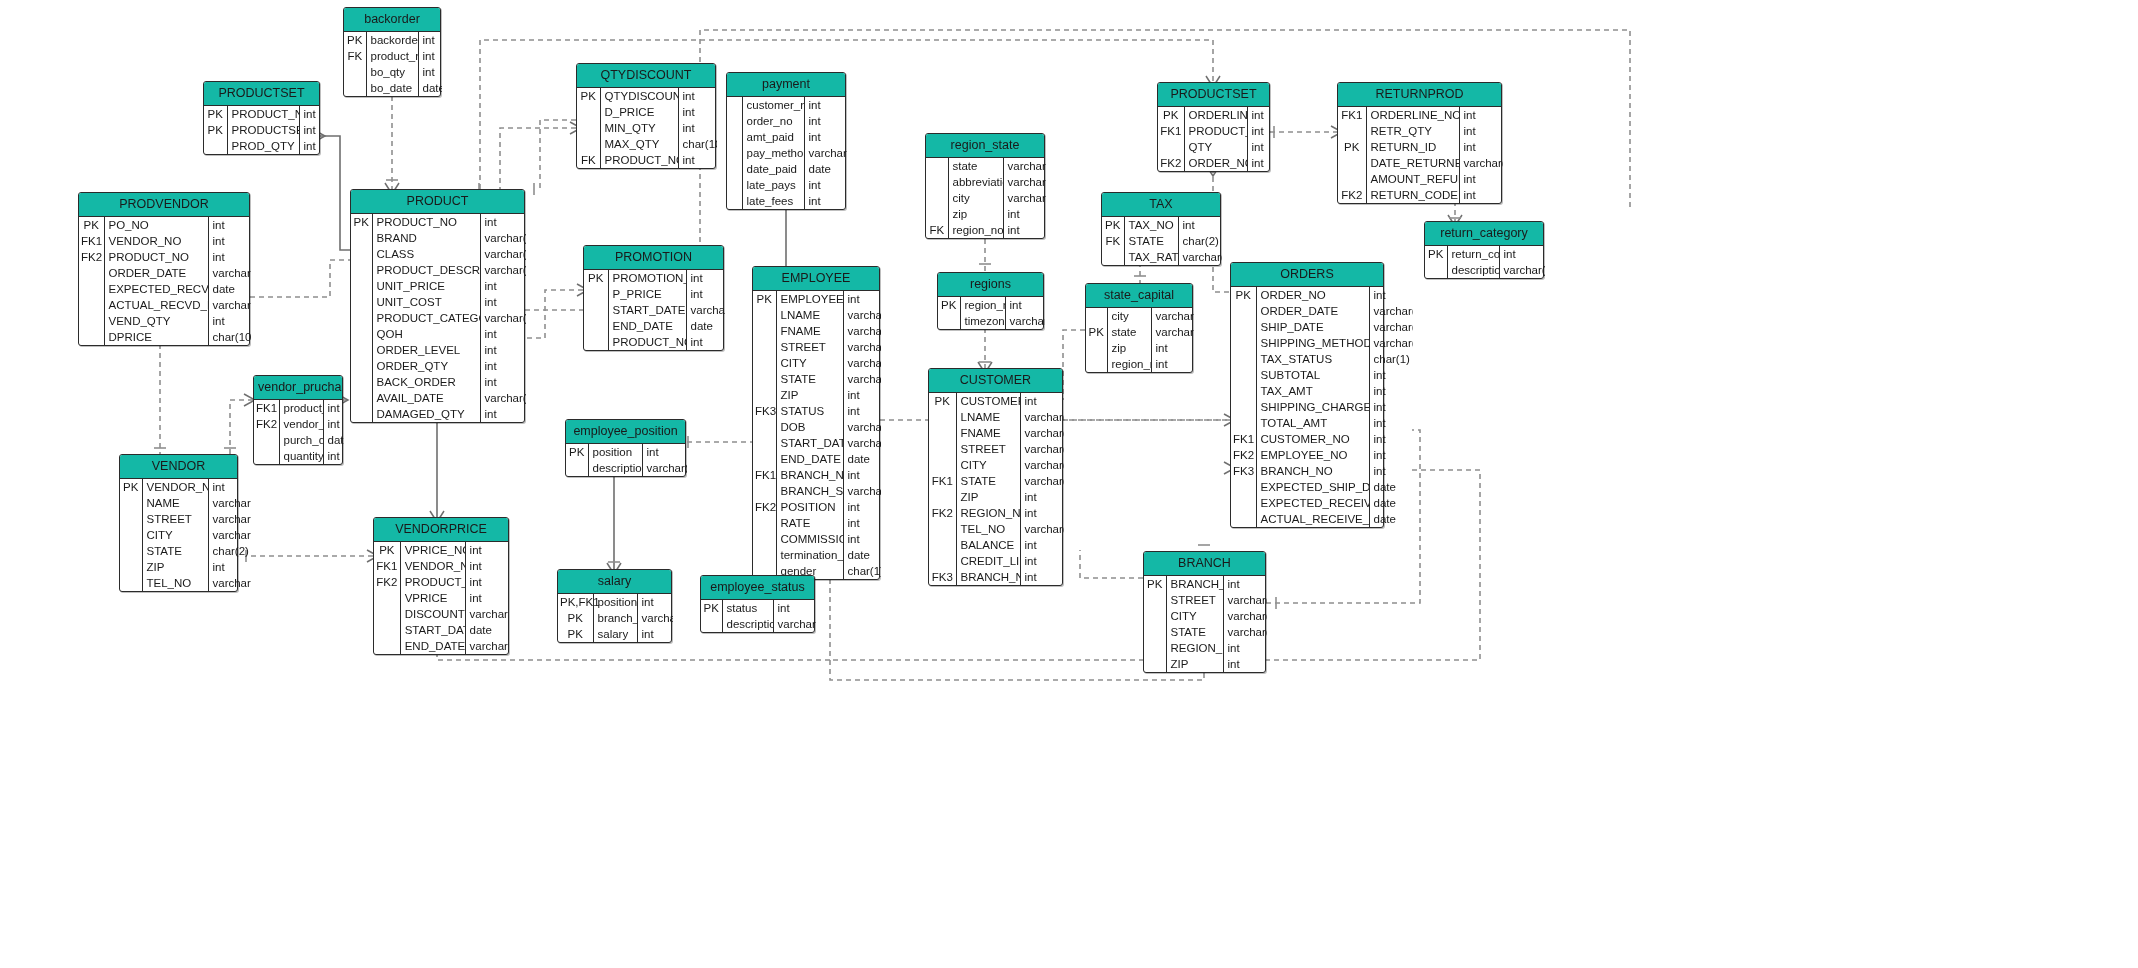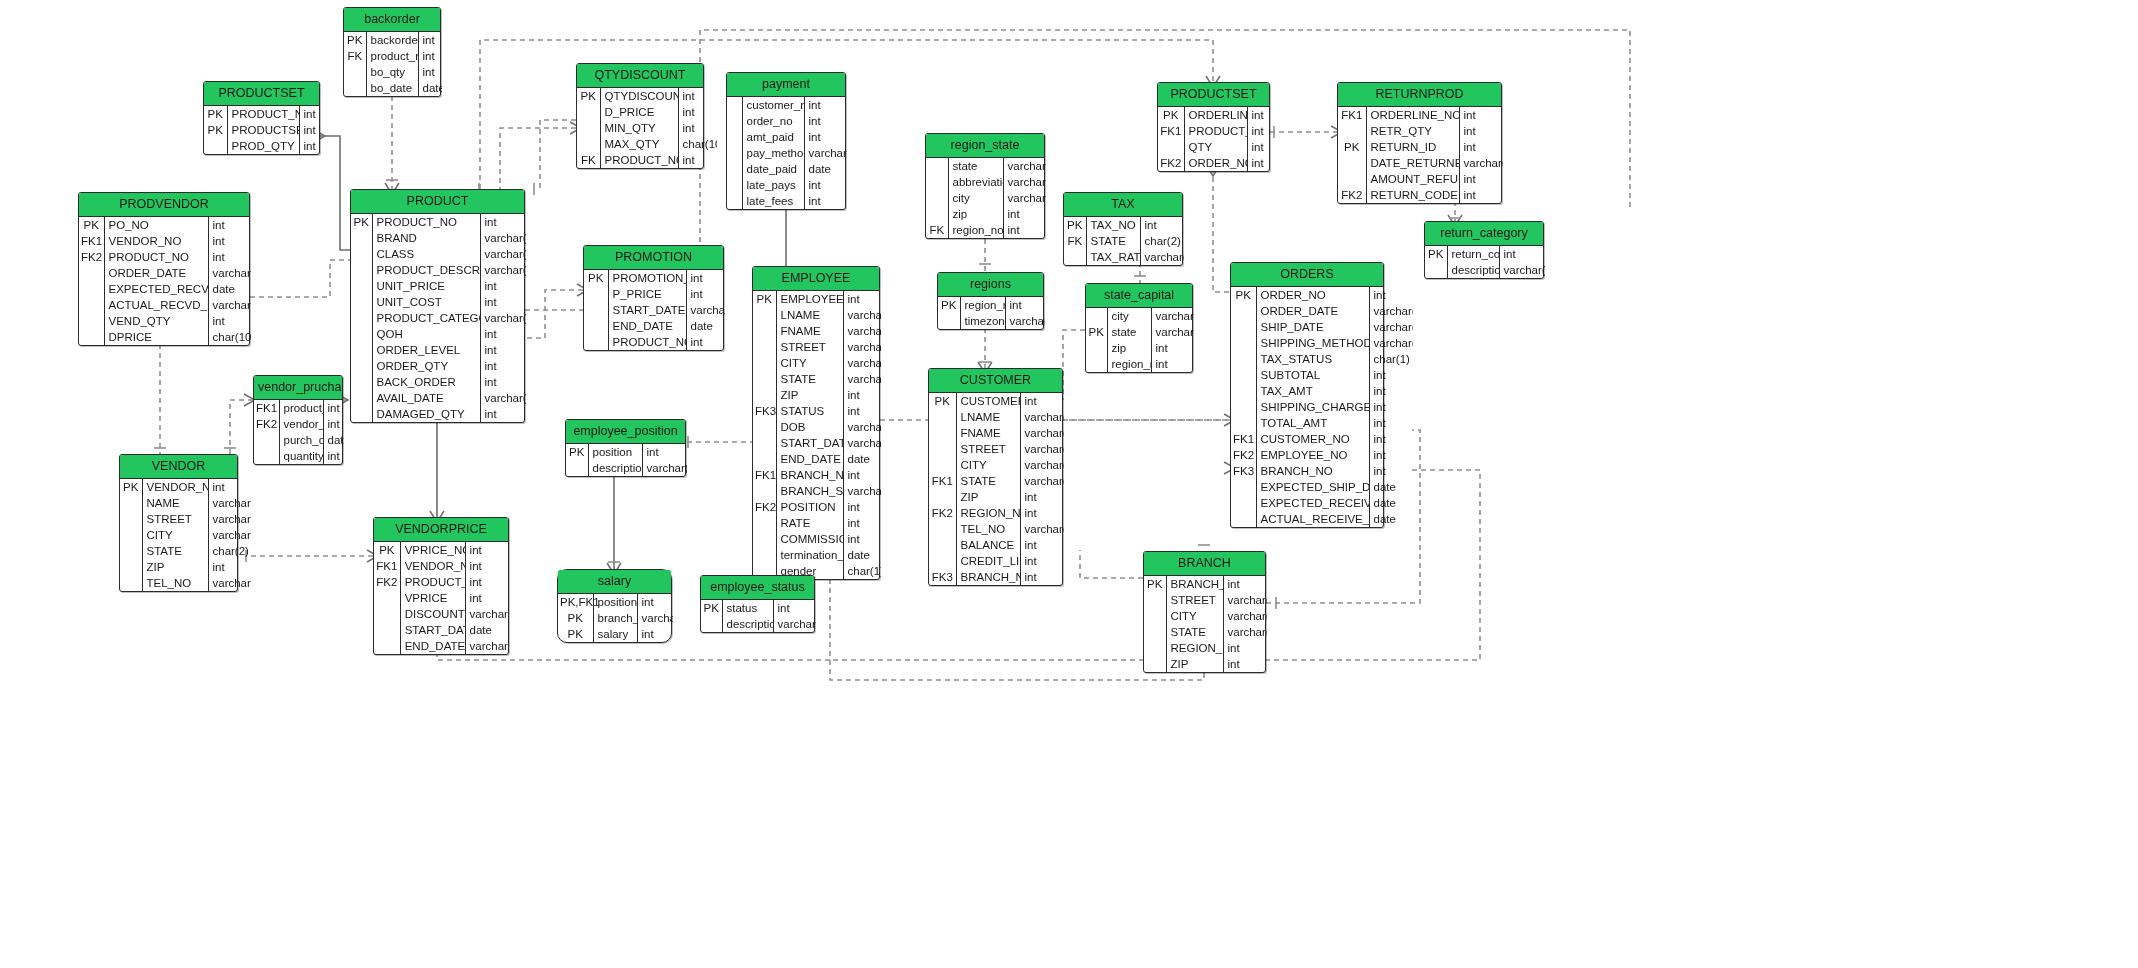--- a/index.html
+++ b/index.html
@@ -27,21 +27,21 @@
   }
   .entity {
     position: absolute;
     border: 1.5px solid #2b2b2b;
     background: #ffffff;
     z-index: 2;
     border-radius: 3px;
     box-shadow: 1px 1px 0 rgba(0,0,0,0.25);
   }
   .entity-title {
-    background: #22c55e;
+    background: #14b8a6;
     border-bottom: 1.5px solid #2b2b2b;
     text-align: center;
     font-size: 12.5px;
     color: #1a1a1a;
     line-height: 1;
     padding: 5px 4px 5px 4px;
     white-space: nowrap;
     overflow: hidden;
     border-radius: 2px 2px 0 0;
   }
@@ -254,21 +254,21 @@
               <td class="attr-type">int</td>
             </tr>
             <tr class="attr-row">
               <td class="attr-key"></td>
               <td class="attr-name">PROD_QTY</td>
               <td class="attr-type">int</td>
             </tr>
           </tbody>
         </table>
       </div>
-      <div class="entity" style="left: 576px; top: 63px; width: 128px;">
+      <div class="entity" style="left: 576px; top: 63px; width: 140px;">
         <div class="entity-title">QTYDISCOUNT</div>
         <table class="attr-table">
           <colgroup>
             <col style="width: 23px;">
             <col style="width: 78px;">
             <col style="width: 39px;">
           </colgroup>
           <tbody>
             <tr class="attr-row">
               <td class="attr-key">PK</td>
@@ -659,21 +659,21 @@
               <td class="attr-type">int</td>
             </tr>
             <tr class="attr-row">
               <td class="attr-key"></td>
               <td class="attr-name">timezone</td>
               <td class="attr-type">varchar(40)</td>
             </tr>
           </tbody>
         </table>
       </div>
-      <div class="entity" style="left: 1063px; top: 192px; width: 120px;">
+      <div class="entity" style="left: 1101px; top: 192px; width: 120px;">
         <div class="entity-title">TAX</div>
         <table class="attr-table">
           <colgroup>
             <col style="width: 22px;">
             <col style="width: 54px;">
             <col style="width: 44px;">
           </colgroup>
           <tbody>
             <tr class="attr-row">
               <td class="attr-key">PK</td>
@@ -1169,21 +1169,21 @@
               <td class="attr-type">int</td>
             </tr>
             <tr class="attr-row">
               <td class="attr-key"></td>
               <td class="attr-name">description</td>
               <td class="attr-type">varchar(40)</td>
             </tr>
           </tbody>
         </table>
       </div>
-      <div class="entity" style="left: 557px; top: 569px; width: 115px; border-radius: 10px;">
+      <div class="entity" style="left: 557px; top: 569px; width: 115px;">
         <div class="entity-title">salary</div>
         <table class="attr-table">
           <colgroup>
             <col style="width: 35px;">
             <col style="width: 44px;">
             <col style="width: 36px;">
           </colgroup>
           <tbody>
             <tr class="attr-row">
               <td class="attr-key">PK,FK1</td>

